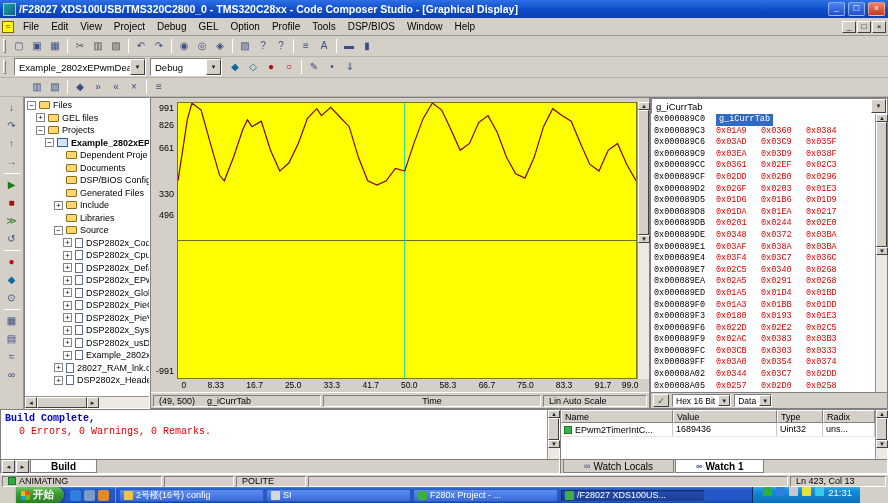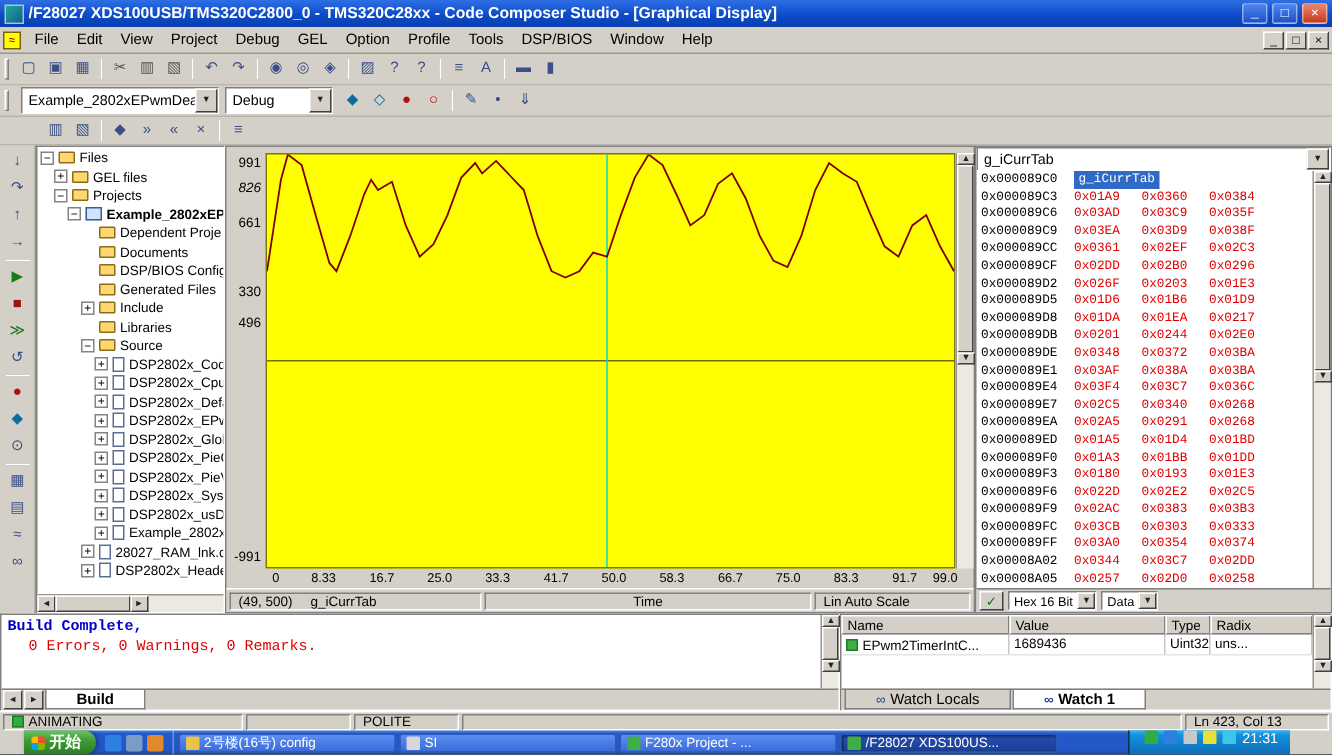--- a/index.html
+++ b/index.html
@@ -131,21 +131,21 @@
   .tab.active{background:#fff;font-weight:bold}
 
   .watchwin{flex:1;position:relative;background:#fff;border:1px solid;border-color:#808080 #fff #fff #808080}
   .whead{position:absolute;left:0;top:0;right:12px;height:13px;display:flex}
   .wcell{height:13px;line-height:12px;font-size:9px;padding:0 3px;overflow:hidden;white-space:nowrap;
     border-right:1px solid #c8c8c8}
   .whead .wcell{background:#d4d0c8;border:1px solid;border-color:#fff #808080 #808080 #fff}
   .wrows{position:absolute;left:0;top:13px;right:12px;bottom:14px;overflow:hidden}
   .wrow{display:flex;border-bottom:1px solid #e4e4e4}
   .c0{width:112px;flex:none;display:flex;align-items:center;gap:3px}
-  .c1{width:104px;flex:none} .c2{width:30px;flex:none} .c3{flex:1}
+  .c1{width:104px;flex:none} .c2{width:46px;flex:none} .c3{flex:1}
   .wicn{width:8px;height:8px;flex:none;background:#3fae49;border:1px solid #1d7a27}
   .wscroll{position:absolute;right:0;top:0;bottom:14px;width:12px;background:#ece9e2;border-left:1px solid #9a968e;
     display:flex;flex-direction:column;align-items:stretch}
   .wtabs{position:absolute;left:0;right:0;bottom:0;height:14px;background:#d4d0c8;border-top:1px solid #808080;
     display:flex;align-items:stretch;gap:1px;padding-left:2px}
   .glassicn{color:#2a4a8a;font-size:9px;line-height:9px}
   .glassicn::before{content:"∞"}
 
   
   .statusbar{position:absolute;left:0;top:474px;width:888px;height:13px;background:#d4d0c8;
@@ -515,21 +515,21 @@
       <div class="hscroll">
         <div class="sbtn l"></div>
         <div class="hthumb"></div>
         <div class="sbtn r"></div>
       </div>
     </div>
 
     <div class="graphwin">
       <div class="ygutter">
           <div class="ytick" style="top: 2%;">991</div>
-          <div class="ytick" style="top: 8.32492%; font-style: italic;">826</div>
+          <div class="ytick" style="top: 8.32492%;">826</div>
           <div class="ytick" style="top: 16.6498%;">661</div>
           <div class="ytick" style="top: 24.9748%; margin-top: 44px;">496</div>
           <div class="ytick" style="top: 33.3502%;">330</div>
           <div class="ytick" style="top: 97%;">-991</div>
         </div>
       <div class="plot"><svg width="458" height="275">
             <line x1="0" y1="137.5" x2="458" y2="137.5" stroke="#6e6e00" stroke-width="1"></line>
             <line x1="226.6868686868687" y1="0" x2="226.6868686868687" y2="275" stroke="#00d8d8" stroke-width="1"></line>
             <polyline points="0.0,77.8 9.3,16.8 13.9,0.0 23.1,7.1 32.4,40.4 41.6,72.3 46.3,77.8 55.5,54.3 64.8,26.5 69.4,16.8 74.0,23.7 83.3,18.2 92.5,47.3 101.8,68.1 111.0,59.8 120.3,40.4 129.5,15.4 138.8,5.7 143.4,12.6 152.7,4.3 161.9,14.0 171.2,23.7 180.4,54.3 189.7,77.8 198.9,82.0 208.2,77.8 217.4,65.4 226.7,68.1 235.9,40.4 245.2,15.4 254.4,0.0 263.7,7.1 272.9,26.5 282.2,47.3 291.5,40.4 300.7,19.6 310.0,12.6 319.2,29.3 328.5,54.3 337.7,70.9 347.0,75.1 356.2,54.3 365.5,23.7 374.7,5.7 384.0,12.6 393.2,18.2 402.5,40.4 411.7,61.2 421.0,68.1 430.2,47.3 439.5,40.4 448.7,61.2 458.0,77.8" fill="none" stroke="#800000" stroke-width="1.2"></polyline>
           </svg></div>

